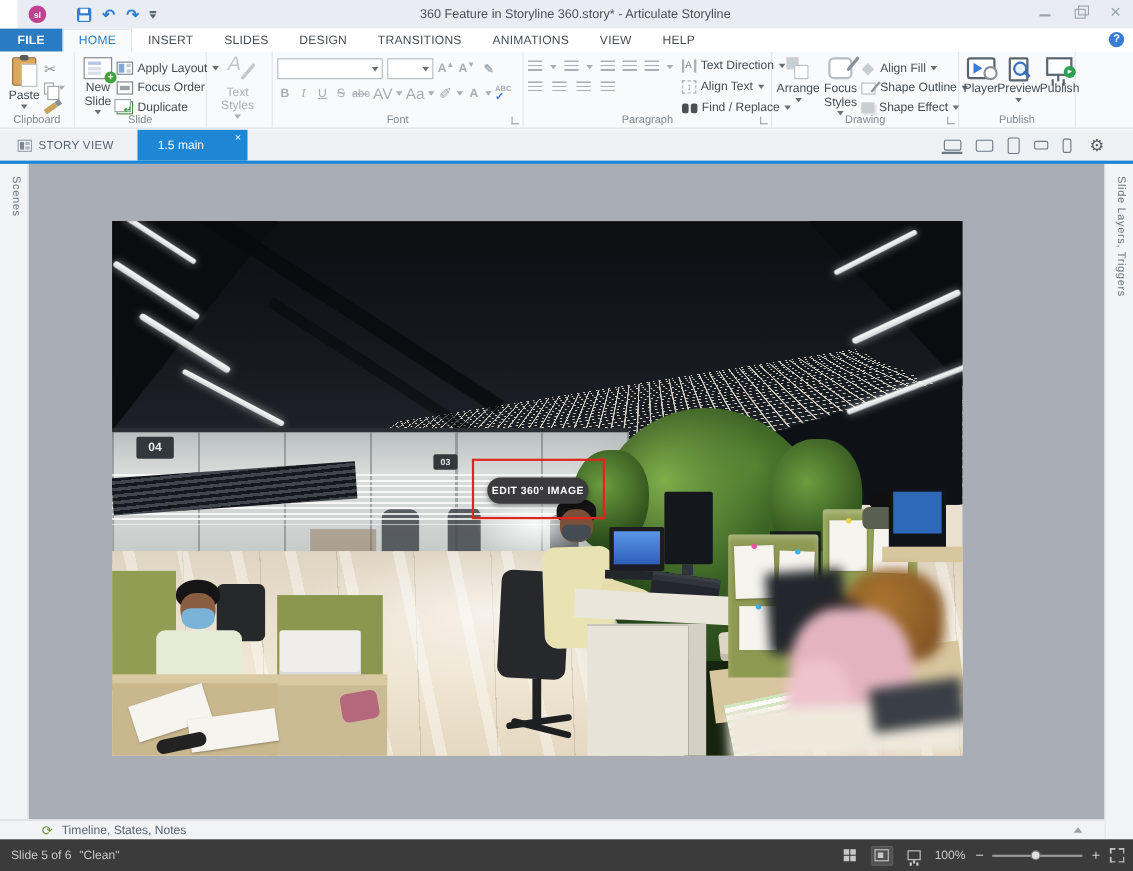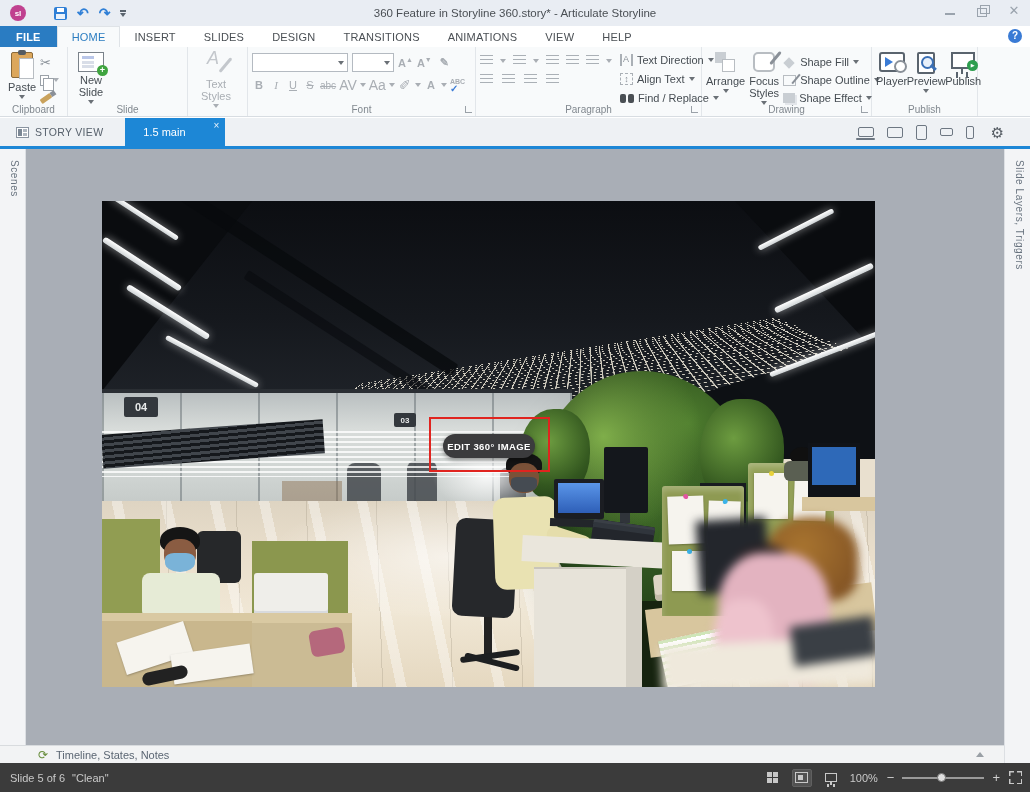--- a/index.html
+++ b/index.html
@@ -1,20 +1,20 @@
 <!DOCTYPE html>
 <html><head>
 <meta charset="utf-8">
 <style>
 * { margin:0; padding:0; box-sizing:border-box; }
 html,body { width:1030px; height:792px; overflow:hidden; font-family:"Liberation Sans", sans-serif; background:#e9edf3; }
 .win { position:relative; width:1030px; height:792px; background:#fff; }
 
 
-.titlebar { position:absolute; top:0; left:0; right:0; height:26px; background:#e9edf3; display:flex; align-items:center; }
+.titlebar { position:absolute; top:0; left:16px; right:0; height:26px; background:#e9edf3; display:flex; align-items:center; }
 .logo { width:16px; height:16px; border-radius:50%; background:#c0418f; color:#fff; font-size:8px; font-weight:bold; display:flex; align-items:center; justify-content:center; margin-left:10px; }
 .qat { display:flex; align-items:center; gap:10px; margin-left:28px; }
 .save-ic { width:13px; height:13px; background:#2f7fd6; border-radius:2px; position:relative; }
 .save-ic:before { content:""; position:absolute; top:1px; left:3px; width:7px; height:4px; background:#fff; }
 .save-ic:after { content:""; position:absolute; bottom:1px; left:2px; width:9px; height:5px; background:#eaf2fb; }
 .arrow-btn { color:#2f7fd6; font-size:14px; line-height:13px; font-weight:bold; }
 .qat-caret { width:0; height:0; border-left:3px solid transparent; border-right:3px solid transparent; border-top:4px solid #5a646e; position:relative; top:2px; }
 .qat-caret:before { content:""; position:absolute; left:-3px; top:-7px; width:6px; height:1.5px; background:#5a646e; }
 .title-text { position:absolute; left:0; right:0; text-align:center; font-size:11.5px; color:#4a4f54; pointer-events:none; }
 .winctl { position:absolute; right:8px; top:4px; display:flex; gap:16px; align-items:center; }
@@ -279,20 +279,35 @@
     </div>
 
     <div class="rgroup" style="width:120px;">
       <div class="bigbtn" style="width:38px;">
         <span class="ic-newslide">
             <i></i>
           </span>
         <span style="width:34px;">New Slide</span>
         <span class="car"></span>
       </div>
+      <div class="scol">
+        <div class="srow">
+            <span class="ic-sm ic-layout"></span>
+            <span>Apply Layout</span>
+            <span class="car"></span>
+          </div>
+        <div class="srow">
+            <span class="ic-sm ic-focus"></span>
+            <span>Focus Order</span>
+          </div>
+        <div class="srow">
+            <span class="ic-sm ic-dup"></span>
+            <span>Duplicate</span>
+          </div>
+      </div>
       <div class="rcaption">Slide</div>
     </div>
 
     <div class="rgroup" style="width:60px; ">
       <div class="bigbtn dis-t" style="width:48px;">
         <span class="ic-textstyles"></span>
         <span>Text Styles</span>
         <span class="car dis"></span>
       </div>
     </div>
@@ -380,21 +395,21 @@
         <span class="car"></span>
       </div>
       <div class="bigbtn" style="width:40px;">
         <span class="ic-qstyle"></span>
         <span style="width:38px;">Focus Styles</span>
         <span class="car"></span>
       </div>
       <div class="scol">
         <div class="srow">
             <span class="ic-fill"></span>
-            <span>Shape Fill</span>
+            <span>Align Fill</span>
             <span class="car"></span>
           </div>
         <div class="srow">
             <span class="ic-outline"></span>
             <span>Shape Outline</span>
             <span class="car"></span>
           </div>
         <div class="srow">
             <span class="ic-effect"></span>
             <span>Shape Effect</span>

